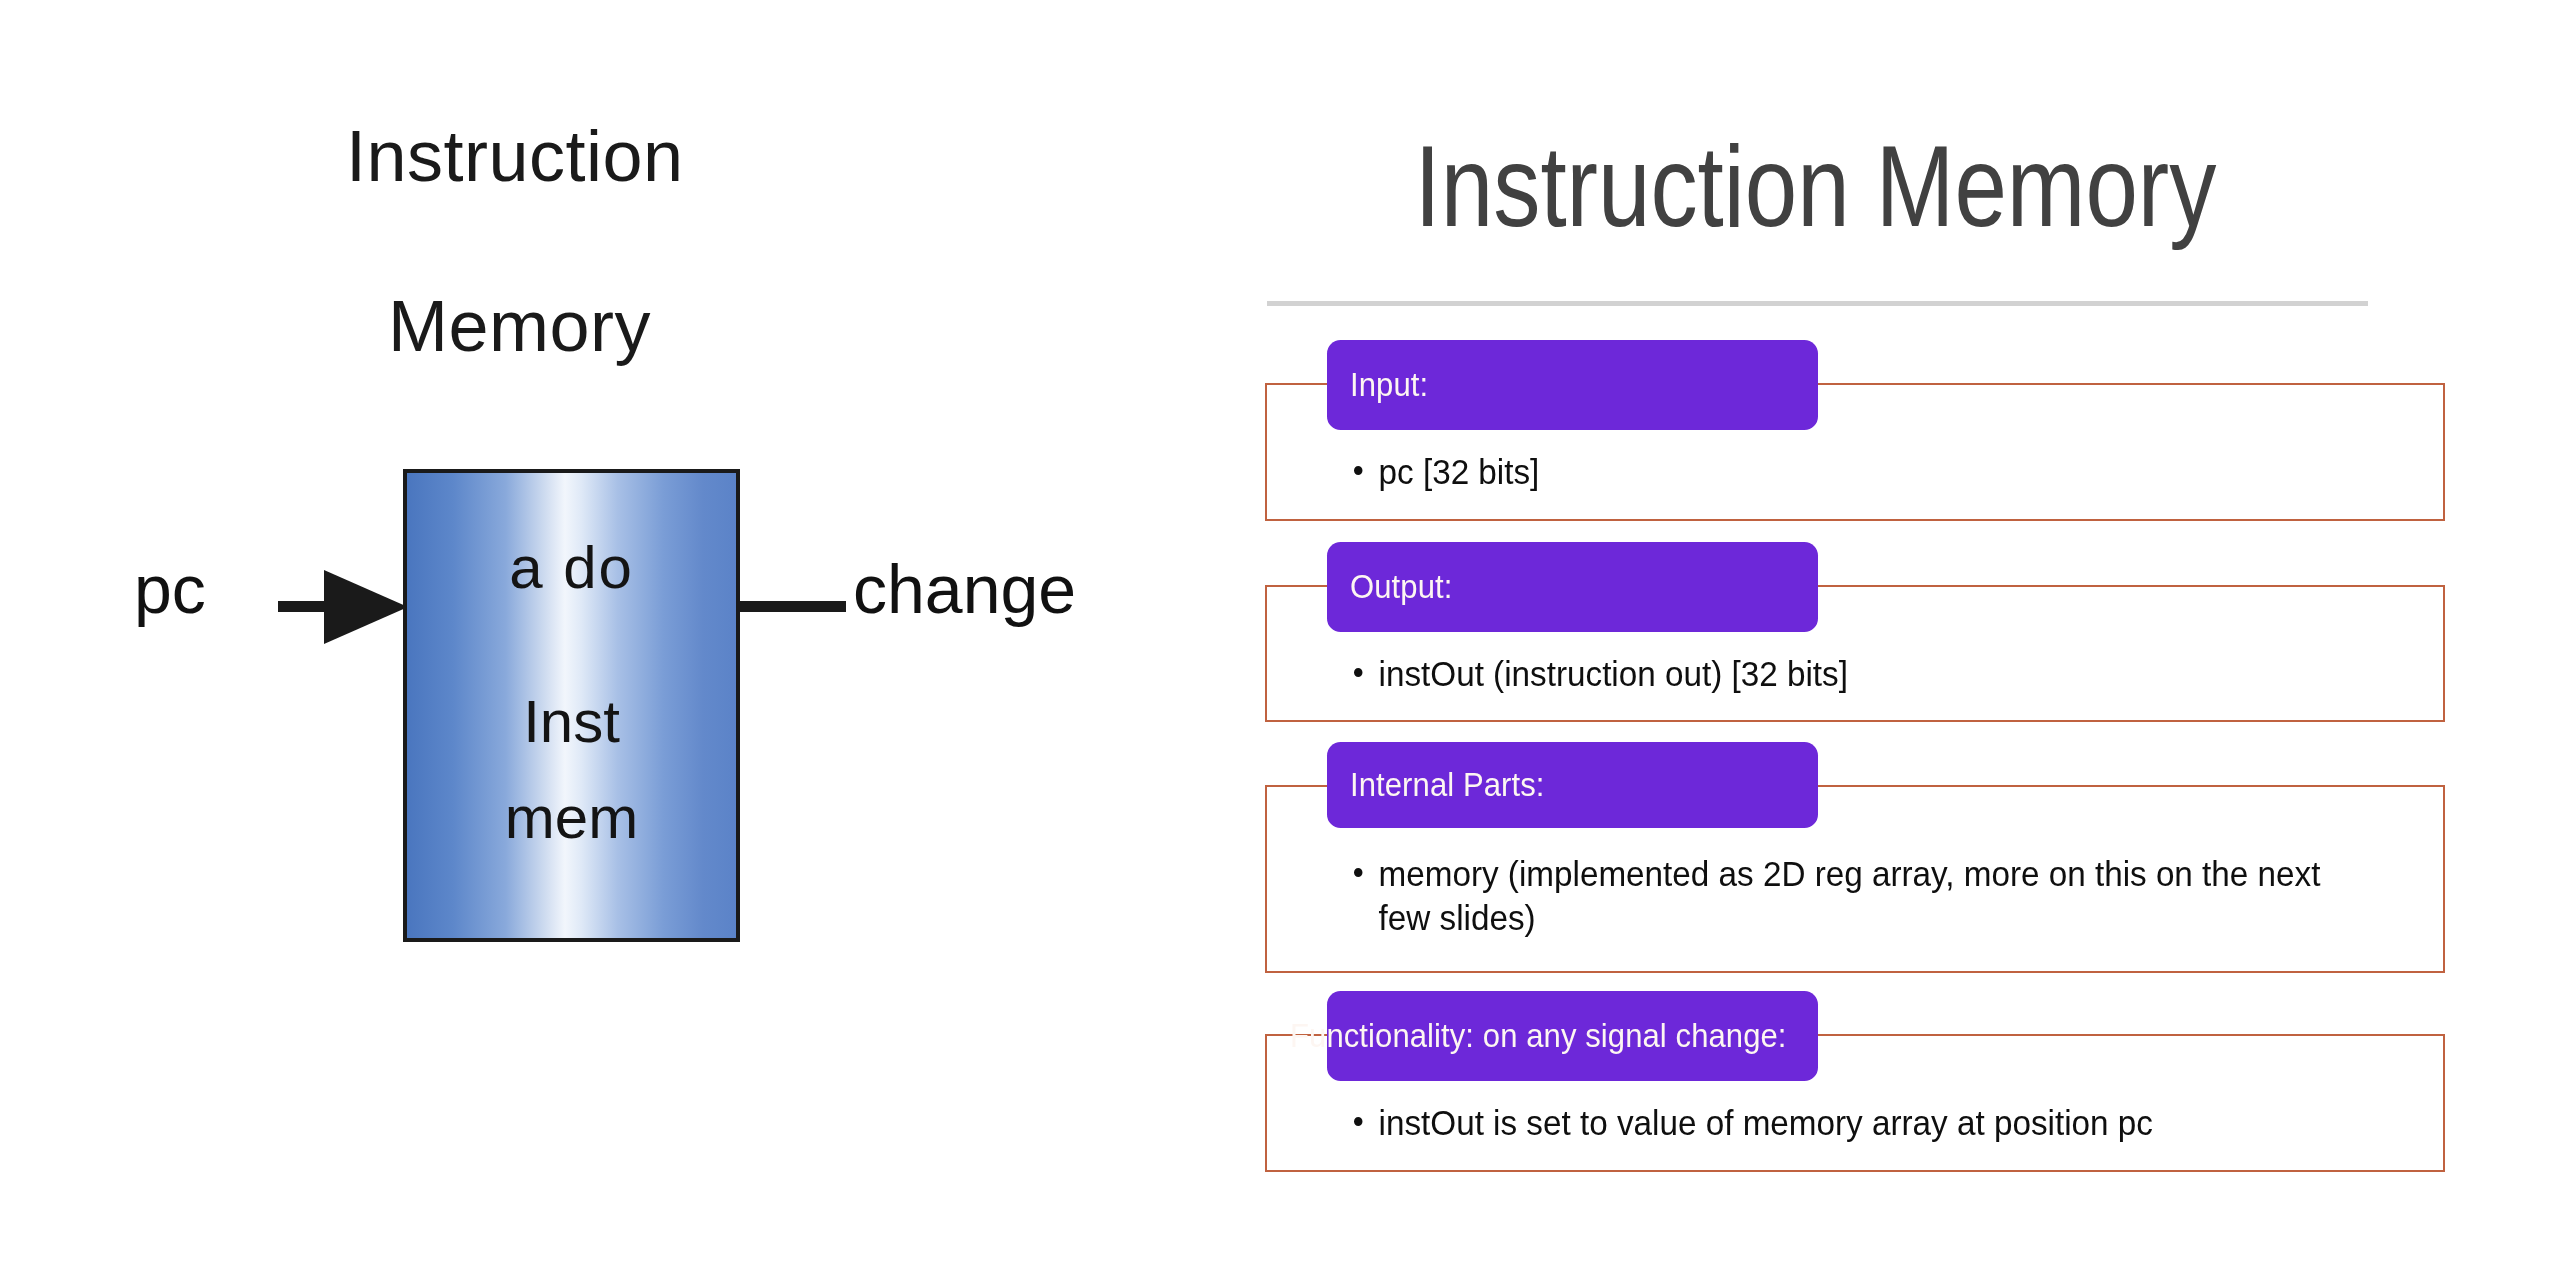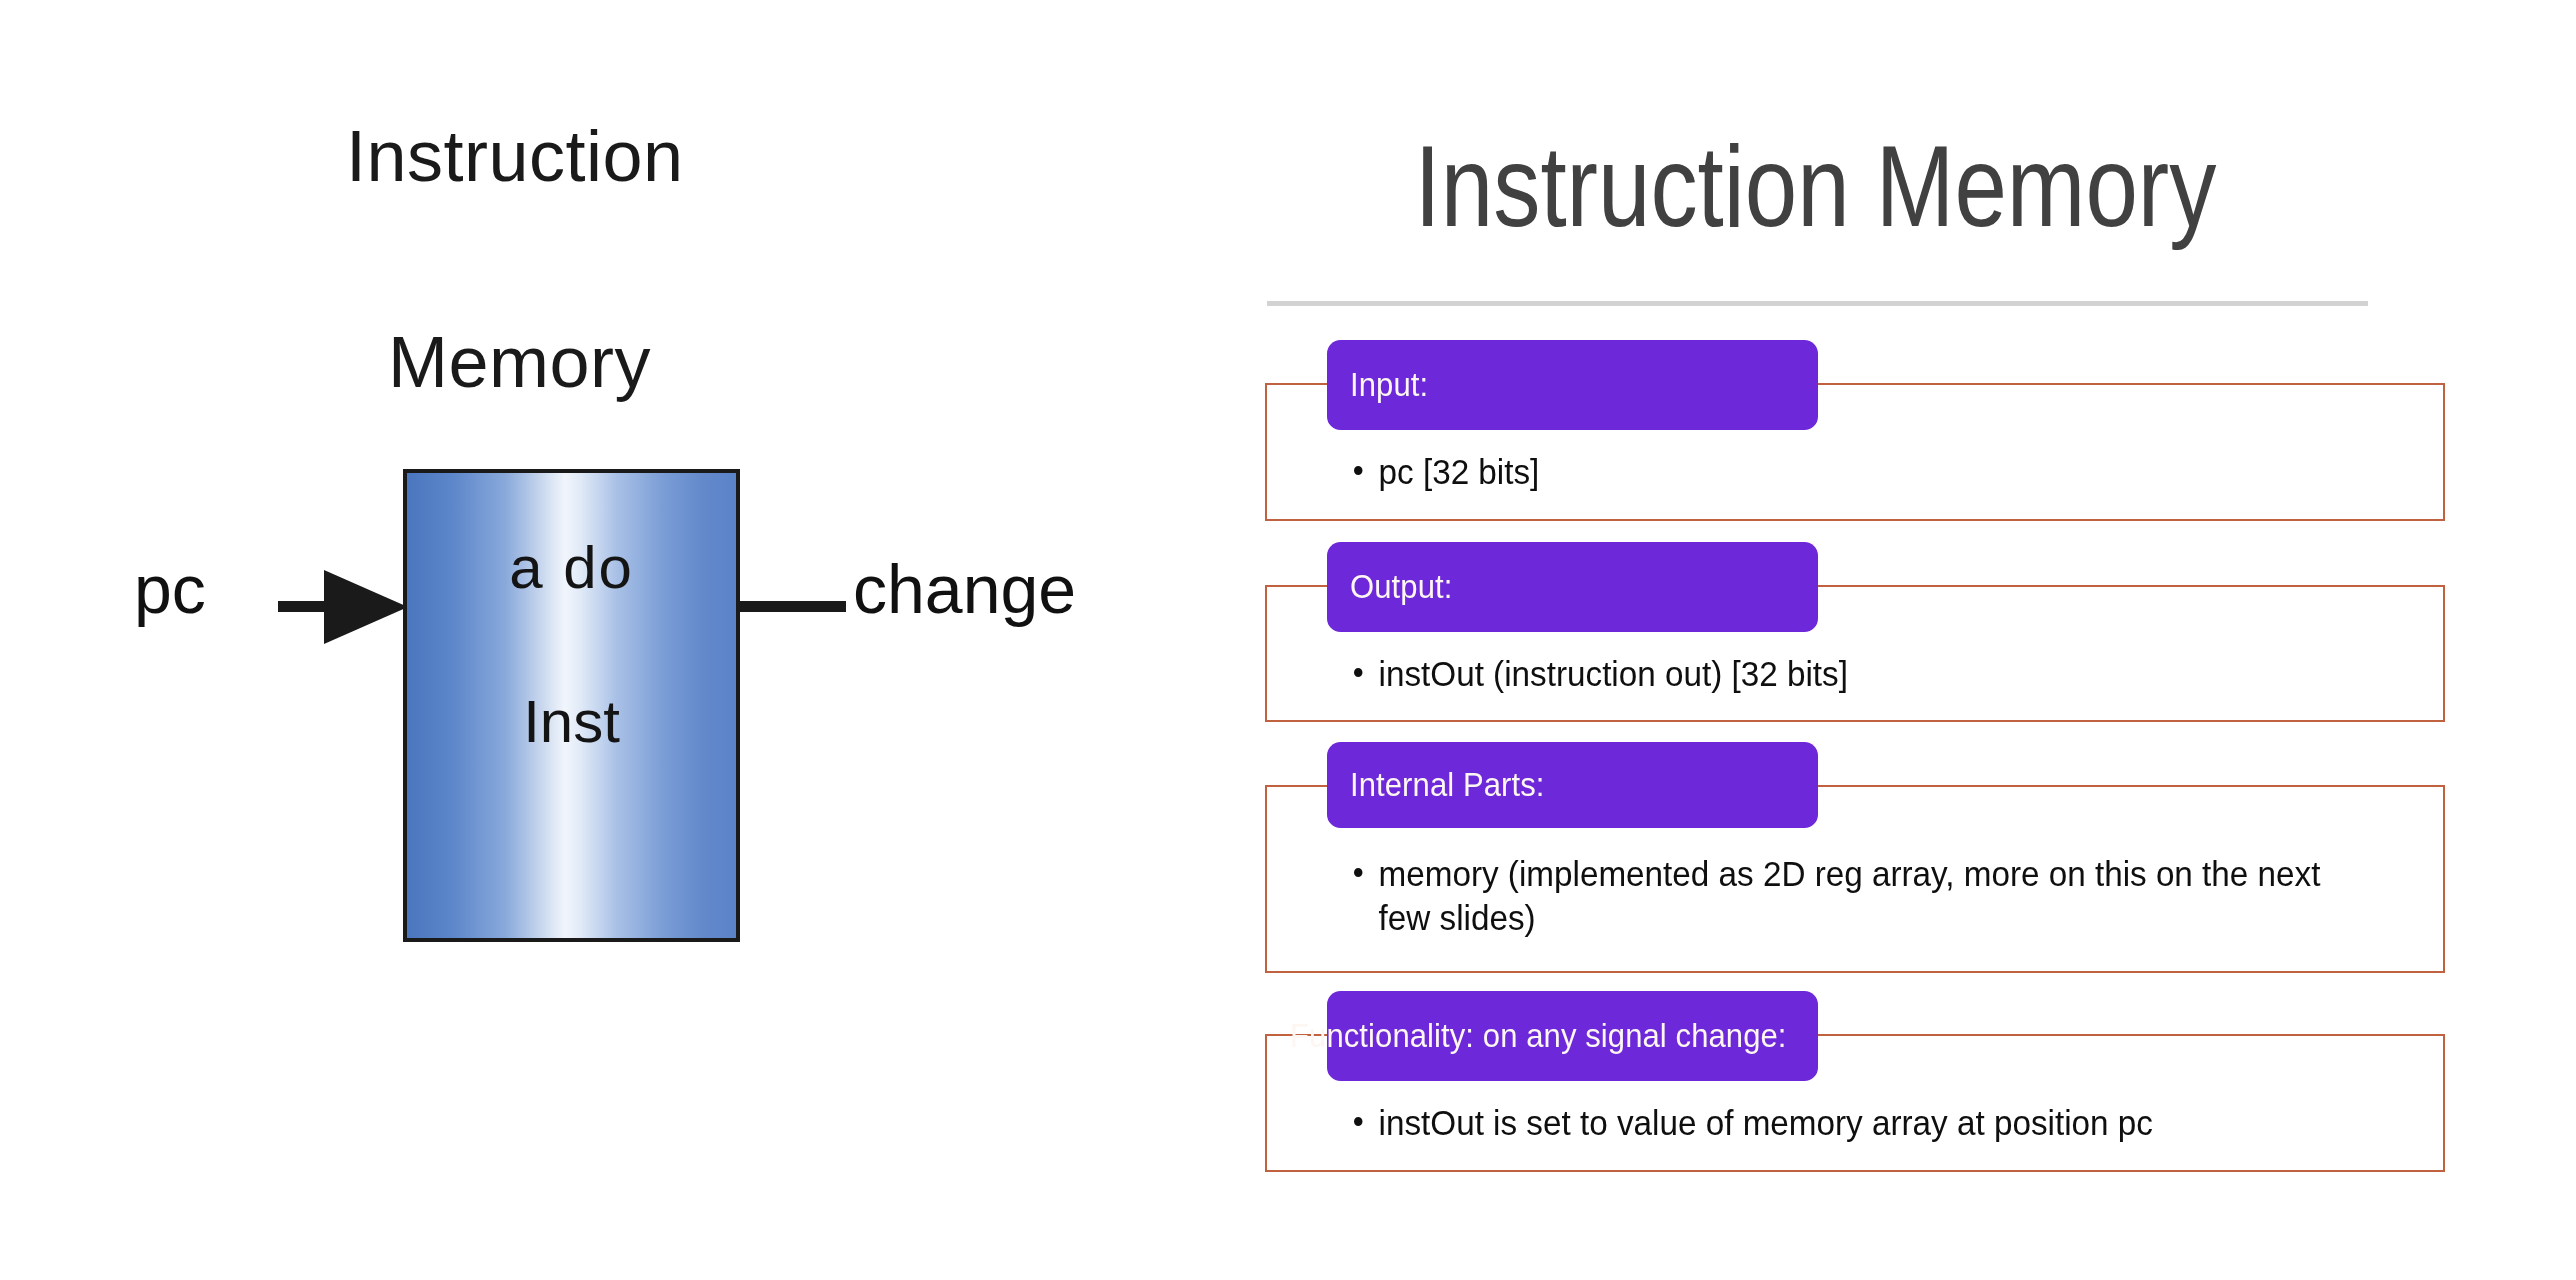--- a/index.html
+++ b/index.html
@@ -26,21 +26,21 @@
   .diagram-title-line {
     position: absolute;
     color: #1a1a1a;
     font-size: 72px;
     font-weight: 400;
     letter-spacing: 0.5px;
     white-space: nowrap;
     font-family: "Liberation Sans", "DejaVu Sans", sans-serif;
   }
   #diagram-title-1 { left: 346px; top: 115px; }
-  #diagram-title-2 { left: 388px; top: 285px; margin-top: 36px; }
+  #diagram-title-2 { left: 388px; top: 285px; }
 
   #mem-block {
     position: absolute;
     left: 403px;
     top: 469px;
     width: 337px;
     height: 473px;
     border: 4.9px solid #1a1a1a;
     box-sizing: border-box;
     background: linear-gradient(to right,
@@ -231,20 +231,21 @@
   <div class="diagram-title-line" id="diagram-title-1">Instruction</div>
   <div class="diagram-title-line" id="diagram-title-2">Memory</div>
 
   <div id="pc-label">pc</div>
   <div id="pc-wire"></div>
   <div id="pc-arrowhead"></div>
 
   <div id="mem-block">
     <div class="block-label" id="block-ports">a   do</div>
     <div class="block-label" id="block-name-1">Inst</div>
+    <div class="block-label" id="block-name-2">mem</div>
   </div>
 
   <div id="instout-wire"></div>
   <div id="instout-label">change</div>
 </div>
 
 <div id="slide-panel">
 
   <div id="slide-title">Instruction Memory</div>
 

